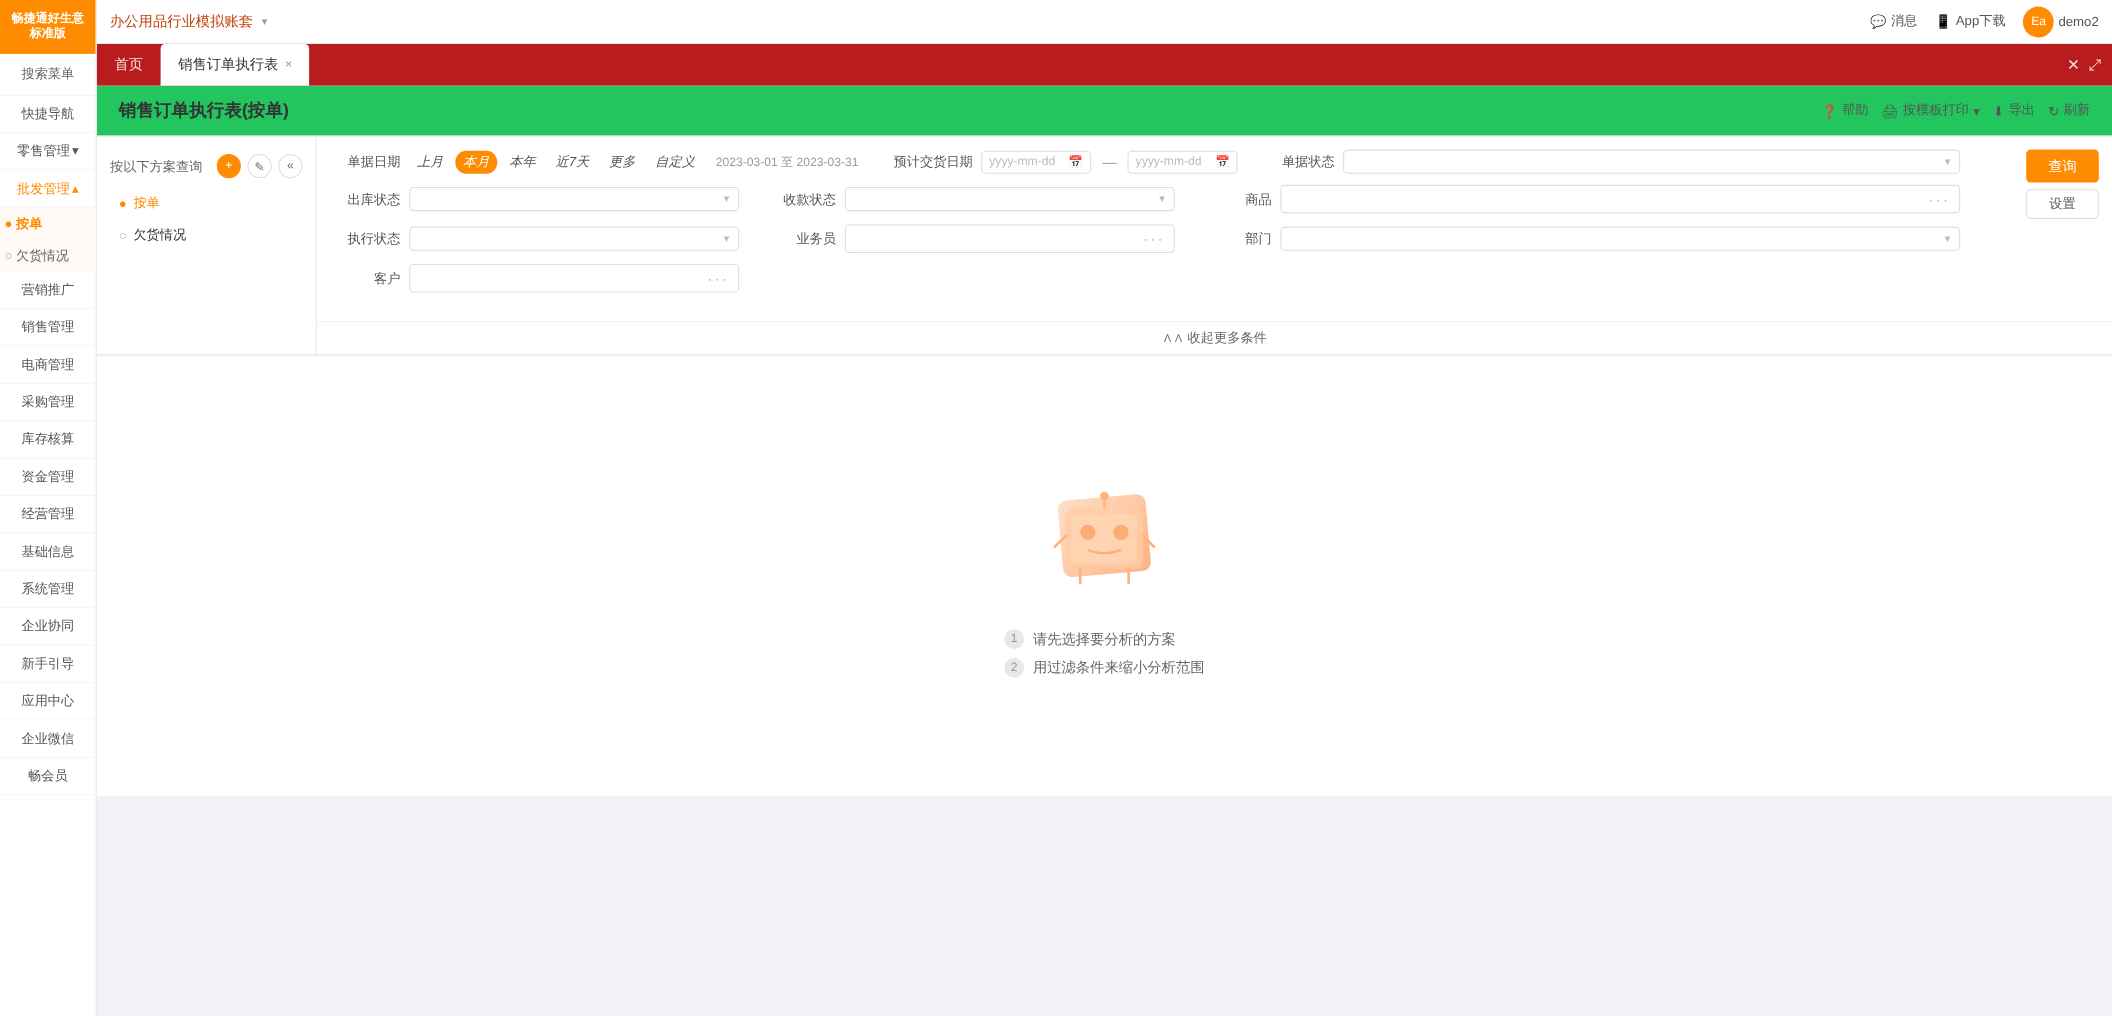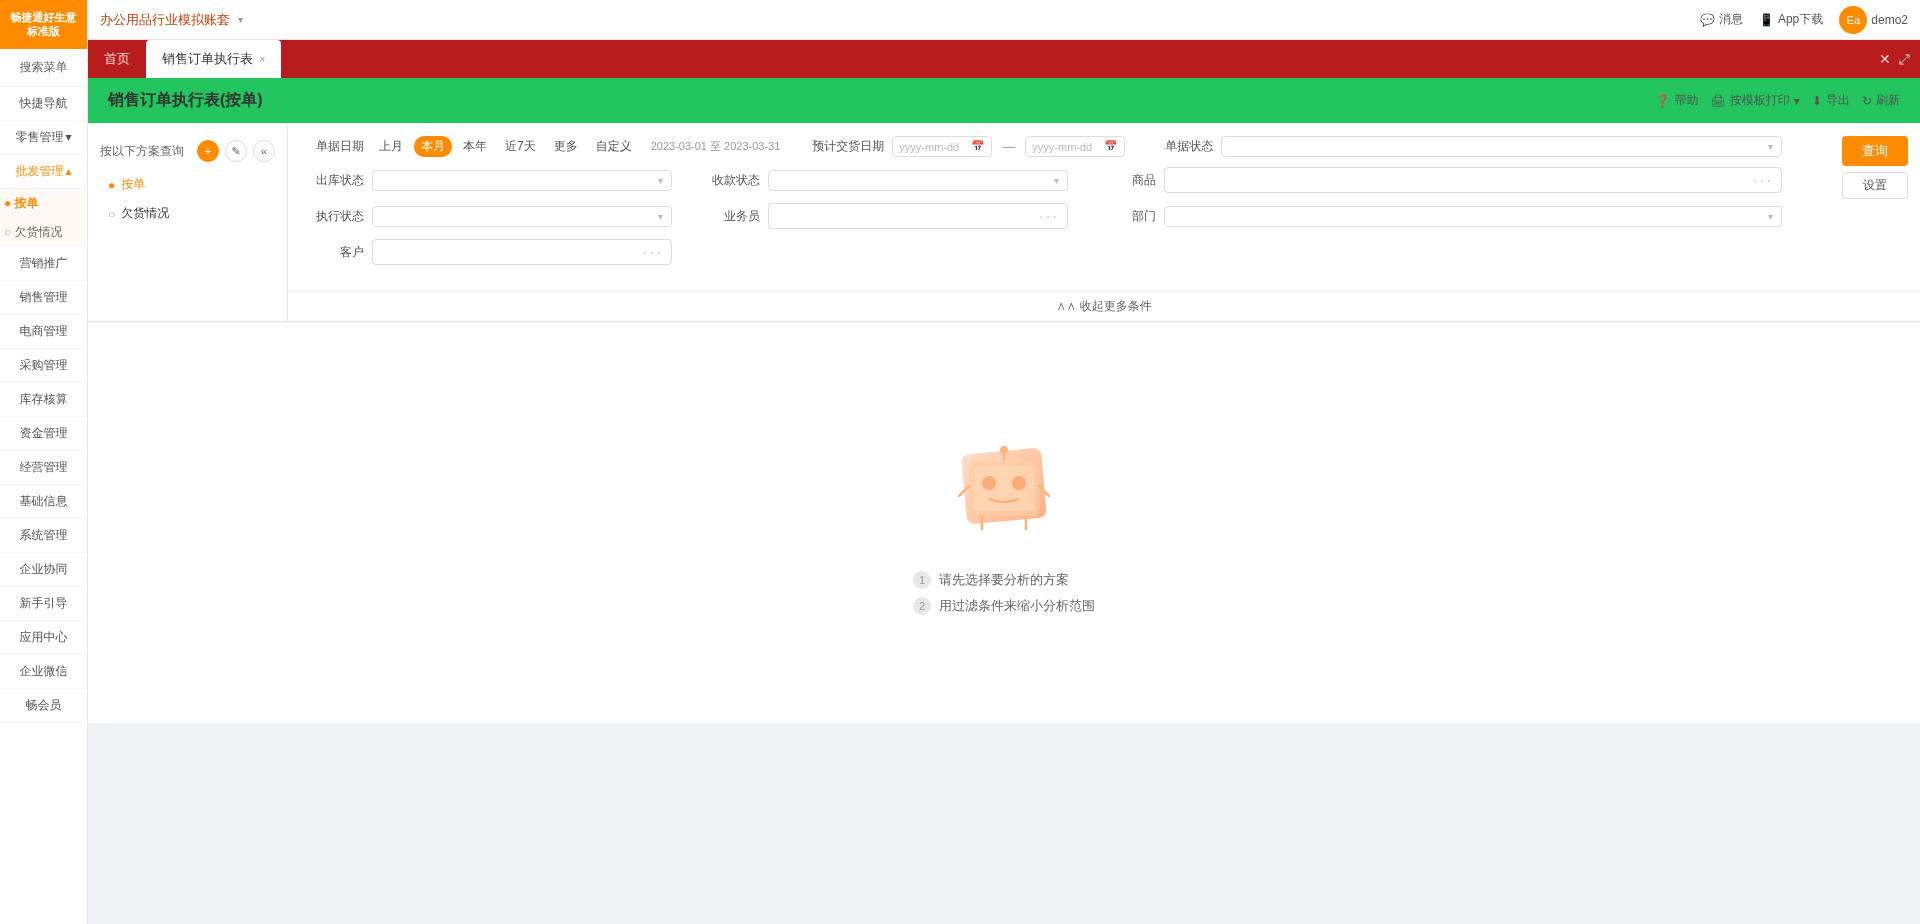--- a/index.html
+++ b/index.html
@@ -53,21 +53,21 @@
     .filter-left-icons { display: flex; gap: 6px; }
     .filter-icon { width: 22px; height: 22px; border-radius: 50%; border: 1px solid #ddd; display: flex; align-items: center; justify-content: center; font-size: 11px; cursor: pointer; color: #666; }
     .filter-icon.orange { background: #ff8c00; border-color: #ff8c00; color: #fff; }
     .filter-left-item { padding: 6px 12px 6px 20px; font-size: 12px; cursor: pointer; display: flex; align-items: center; gap: 6px; }
     .filter-left-item.active { color: #ff8c00; }
 
     .filter-right { flex: 1; padding: 12px 16px; }
     .filter-row { display: flex; align-items: center; gap: 8px; margin-bottom: 10px; }
     .filter-label { font-size: 12px; color: #555; white-space: nowrap; min-width: 60px; text-align: right; }
     .filter-date-group { display: flex; align-items: center; gap: 4px; flex: 0 0 auto; }
-    .date-btn { padding: 2px 7px; font-size: 12px; border: none; background: transparent; cursor: pointer; color: #555; border-radius: 3px; }
+    .date-btn { padding: 2px 7px; font-size: 12px; border: none; background: transparent; cursor: pointer; color: #555; border-radius: 3px; font-style: italic; }
     .date-btn.active { background: #ff8c00; color: #fff; border-radius: 10px; }
     .date-input { border: 1px solid #ddd; border-radius: 4px; padding: 3px 6px; font-size: 12px; color: #999; width: 100px; display: flex; align-items: center; justify-content: space-between; cursor: pointer; }
     .date-input span { color: #bbb; font-size: 11px; }
     .date-separator { color: #999; padding: 0 2px; }
     .filter-select { border: 1px solid #ddd; border-radius: 4px; padding: 4px 8px; font-size: 12px; color: #555; cursor: pointer; display: flex; align-items: center; justify-content: space-between; min-width: 240px; background: #fff; }
     .filter-select-wide { min-width: 300px; }
     .filter-select .chevron { color: #bbb; font-size: 10px; }
     .filter-select .dots { color: #bbb; font-size: 14px; letter-spacing: 2px; }
     .filter-collapse { text-align: center; padding: 6px; font-size: 12px; color: #666; cursor: pointer; border-top: 1px solid #f0f0f0; margin-top: 4px; }
     .btn-query { background: #ff8c00; color: #fff; border: none; border-radius: 4px; padding: 6px 20px; font-size: 13px; cursor: pointer; }

